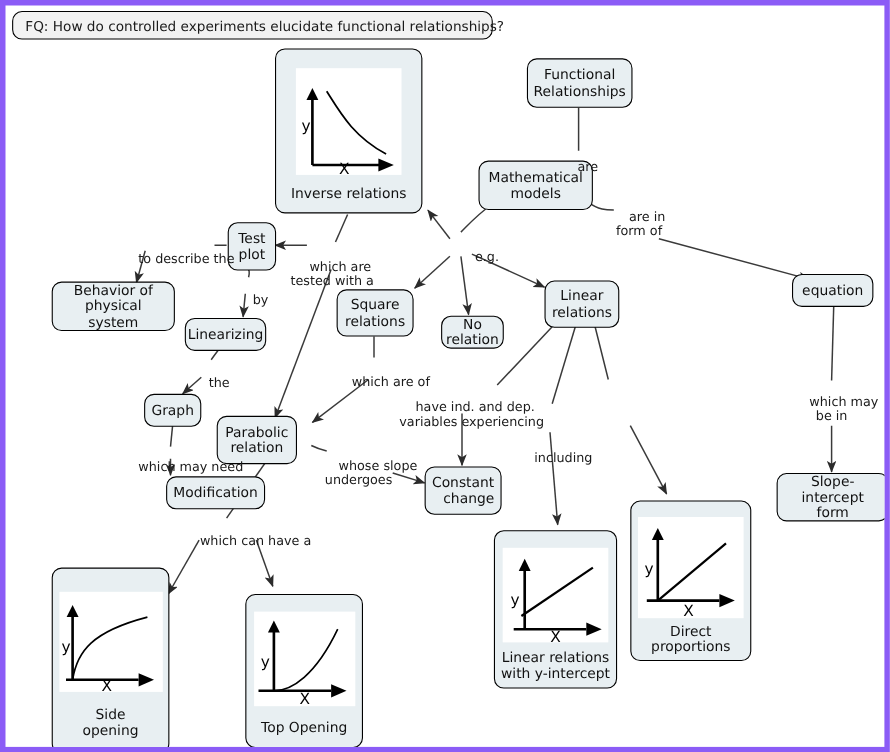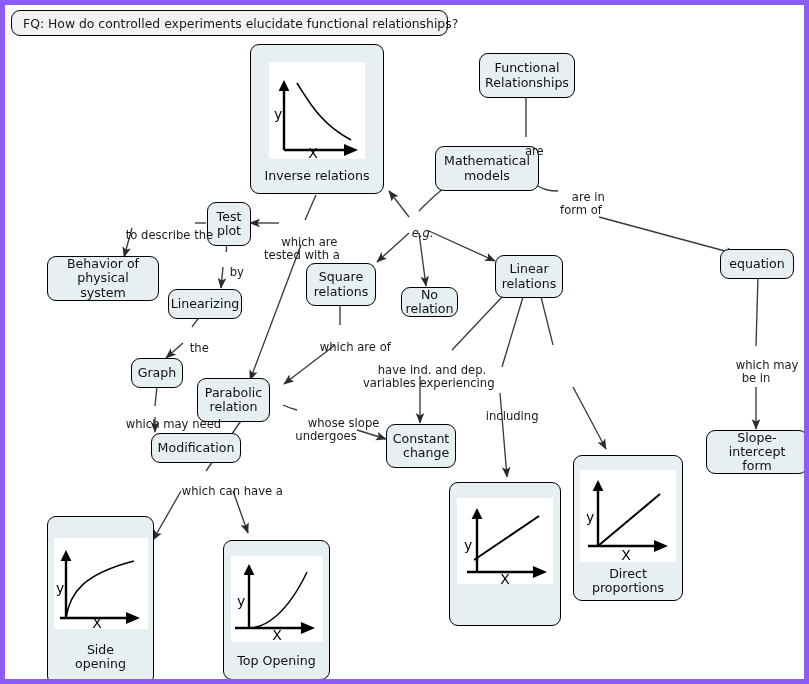--- a/index.html
+++ b/index.html
@@ -305,20 +305,21 @@
           <path d="M20,74 L20,18"></path>
           <path d="M10,74 L76,74"></path>
         </g>
         <path d="M20,10 L14.6,21 L25.4,21 z" fill="#000000"></path>
         <path d="M90,74 L76,68 L76,80 z" fill="#000000"></path>
         <path d="M17,62 L82,18" stroke="#000000" stroke-width="2" fill="none"></path>
         <text x="7" y="52" font-family="DejaVu Sans, sans-serif" font-size="14" fill="#000000">y</text>
         <text x="48" y="86" font-family="DejaVu Sans, sans-serif" font-size="14" fill="#000000" text-anchor="middle">X</text>
       </svg>
     </div>
+    <div class="glabel">Linear relations<br>with y-intercept</div>
   </div>
 
   <div class="gnode" style="left:568px; top:450px; width:110px; height:146px;">
     <div class="plot" style="width:96px; height:92px; margin-top:14px;">
       <svg viewBox="0 0 96 92" width="96" height="92">
         <g stroke="#000000" stroke-width="2.4" fill="none">
           <path d="M18,76 L18,18"></path>
           <path d="M8,76 L74,76"></path>
         </g>
         <path d="M18,10 L12.6,21 L23.4,21 z" fill="#000000"></path>
@@ -332,21 +333,21 @@
   </div>
 
   <div class="elabel" style="left:504px; top:127px; width:36px;">
     <span>are</span>
   </div>
 
   <div class="elabel" style="left:546px; top:173px; width:60px;">
     <span>are in<br>form of</span>
   </div>
 
-  <div class="elabel" style="left:392px; top:209px; width:32px;font-style:italic;">
+  <div class="elabel" style="left:412px; top:209px; width:32px;">
     <span>e.g.</span>
   </div>
 
   <div class="elabel" style="left:106px; top:211px; width:88px; text-align:right;">
     <span>to describe the</span>
   </div>
 
   <div class="elabel" style="left:258px; top:218px; width:78px;">
     <span>which are<br>tested with a</span>
   </div>

